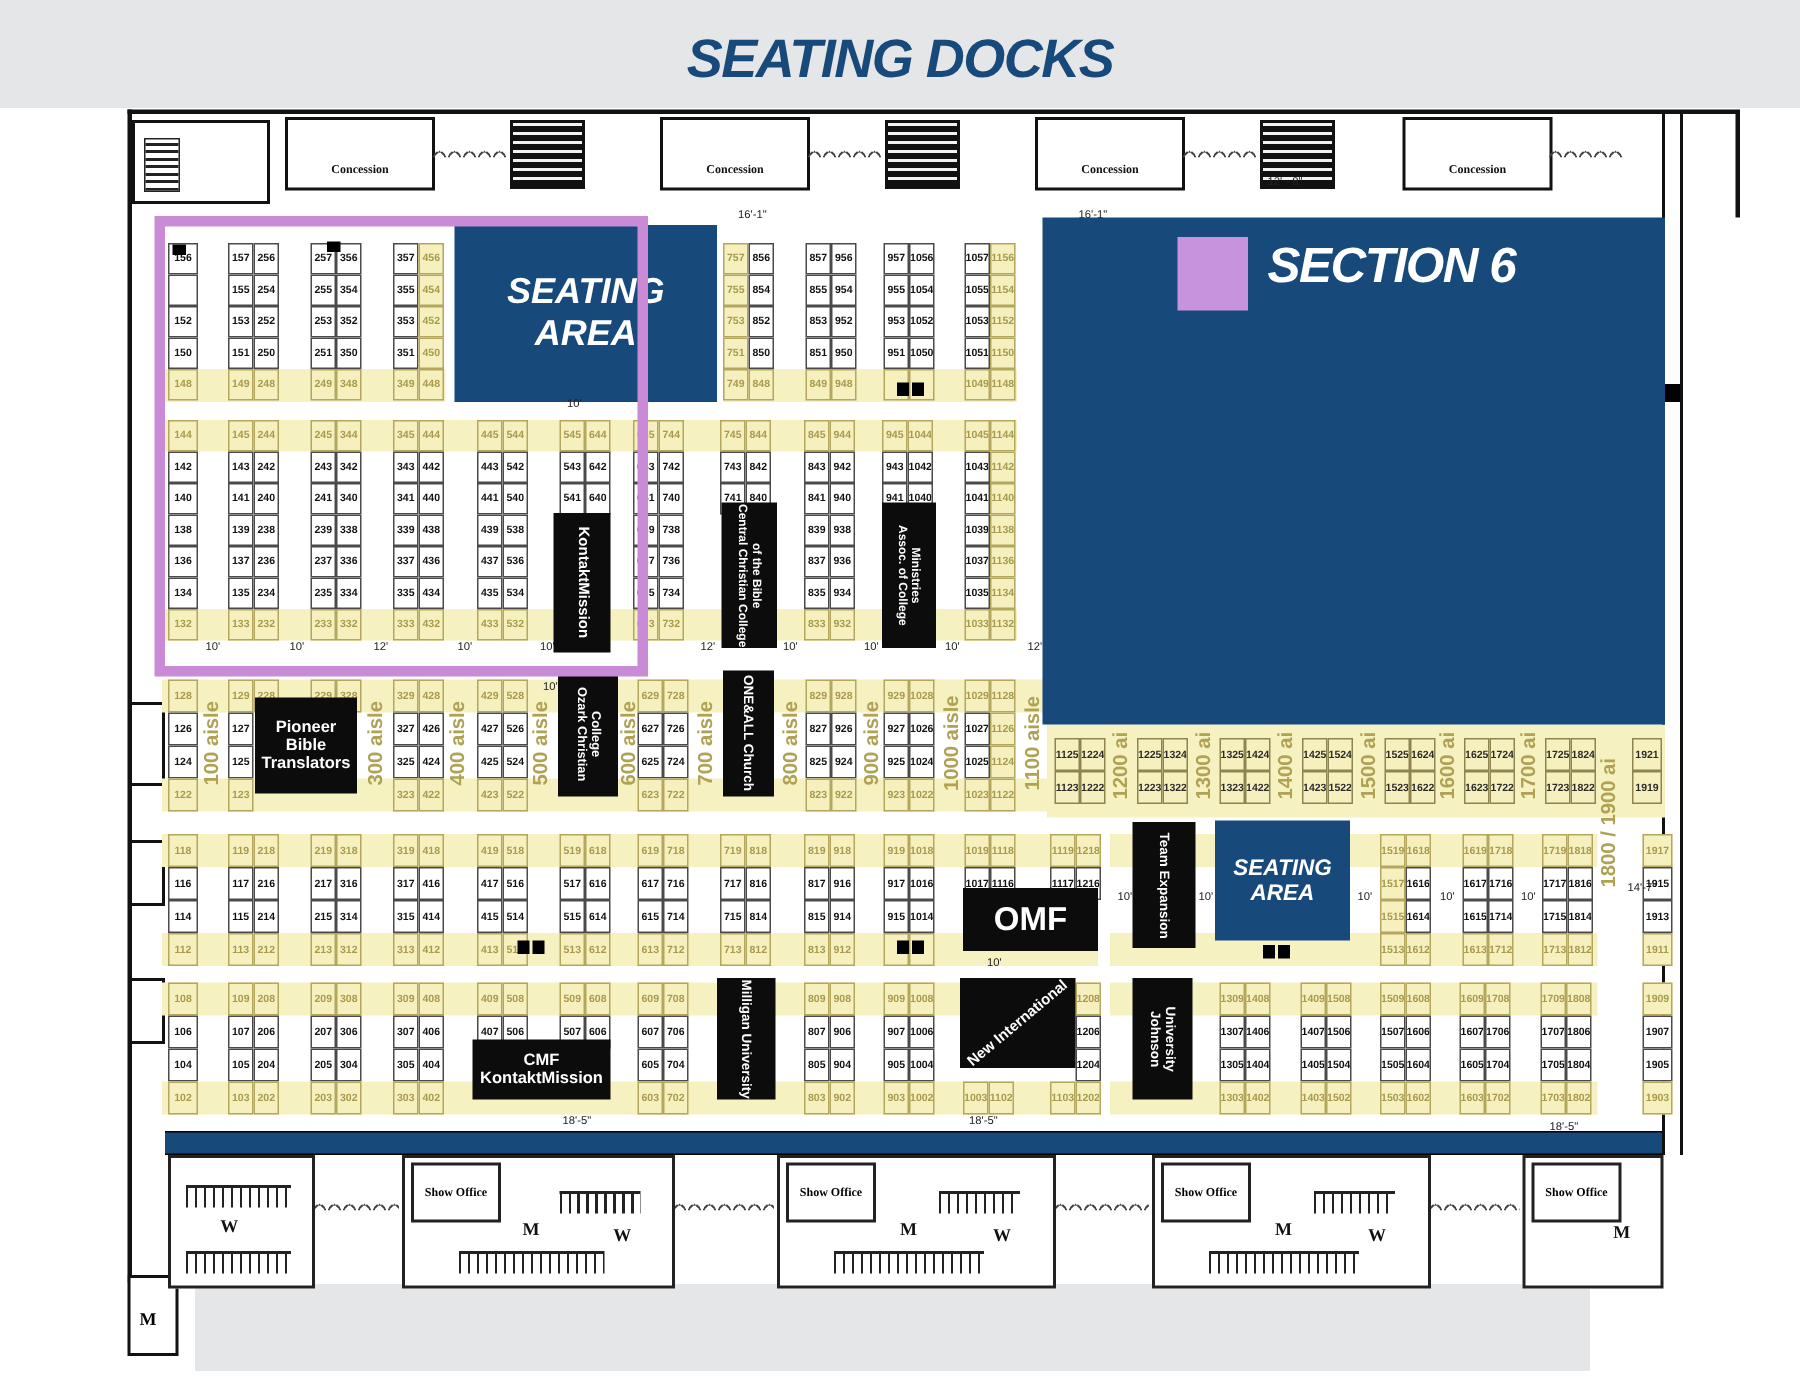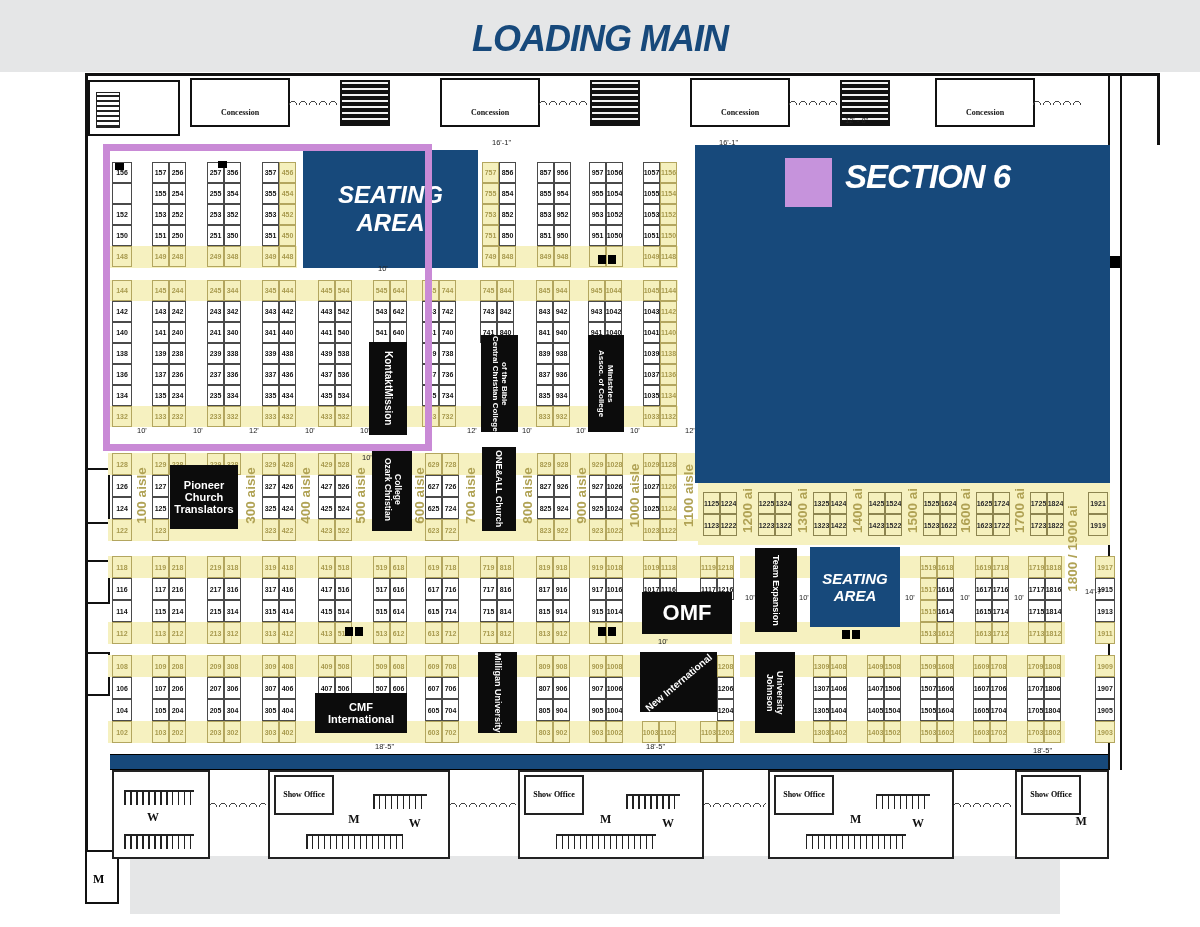--- a/index.html
+++ b/index.html
@@ -52,21 +52,21 @@
   .bench{position:absolute;z-index:12;height:9px;}
   .bench::before,.bench::after{content:'';width:8px;height:9px;background:#000;display:inline-block;margin-right:2px;vertical-align:top;}
   .marker{position:absolute;background:#000;z-index:12;}
   .doorsq{position:absolute;background:#000;z-index:6;}
 </style>
 </head>
 <body>
 
 <div id="page">
   <div class="gray-band" id="band-top" style="left:0;top:0;width:1200px;height:72px;"></div>
-  <div class="big-title" id="title-top">LOADING MAIN</div>
+  <div class="big-title" id="title-top">SEATING DOCKS</div>
 
   <div class="wall" style="left:85px;top:73px;width:1075px;height:3px;"></div>
   <div class="wall" style="left:85px;top:73px;width:3px;height:782px;"></div>
   <div class="wall" style="left:1108px;top:75px;width:2px;height:695px;"></div>
   <div class="wall" style="left:1120px;top:75px;width:2px;height:695px;"></div>
   <div class="wall" style="left:1157px;top:75px;width:3px;height:70px;"></div>
   <div class="doorsq" style="left:1106px;top:256px;width:14px;height:12px;"></div>
   <div class="wall" style="left:110px;top:754px;width:998px;height:14px;background:#17497b;border-top:1px solid #000;border-bottom:1px solid #000;"></div>
 
   <div class="room" style="left:88px;top:80px;width:88px;height:52px;"></div>
@@ -1344,26 +1344,26 @@
       <div class="dim" style="left: 960px; top: 593px;">10'</div>
       <div class="dim" style="left: 1014px; top: 593px;">10'</div>
       <div class="dim" style="left: 1085px; top: 587px;">14'-7"</div>
       <div class="dim" style="left: 658px; top: 637px;">10'</div>
       <div class="dim" style="left: 375px; top: 742px;">18'-5"</div>
       <div class="dim" style="left: 646px; top: 742px;">18'-5"</div>
       <div class="dim" style="left: 1033px; top: 746px;">18'-5"</div>
       <div class="exbox v" style="left: 369px; top: 342px; width: 38px; height: 93px; font-size: 10px;">KontaktMission</div>
       <div class="exbox v" style="left: 481px; top: 335px; width: 37px; height: 97px; font-size: 8px;">Central Christian College of the Bible</div>
       <div class="exbox v" style="left: 588px; top: 335px; width: 36px; height: 97px; font-size: 8px;">Assoc. of College Ministries</div>
-      <div class="exbox" style="left: 170px; top: 465px; width: 68px; height: 64px; font-size: 11px;">Pioneer Church Translators</div>
+      <div class="exbox" style="left: 170px; top: 465px; width: 68px; height: 64px; font-size: 11px;">Pioneer Bible Translators</div>
       <div class="exbox v" style="left: 372px; top: 447px; width: 40px; height: 84px; font-size: 8.5px;">Ozark Christian College</div>
       <div class="exbox v" style="left: 482px; top: 447px; width: 34px; height: 84px; font-size: 9px;">ONE&amp;ALL Church</div>
       <div class="exbox" style="left: 642px; top: 592px; width: 90px; height: 42px; font-size: 22px;">OMF</div>
       <div class="exbox v" style="left: 755px; top: 548px; width: 42px; height: 84px; font-size: 9px;">Team Expansion</div>
-      <div class="exbox" style="left: 315px; top: 693px; width: 92px; height: 40px; font-size: 11px;">CMF International</div>
+      <div class="exbox" style="left: 315px; top: 693px; width: 92px; height: 40px; font-size: 11px;">CMF KontaktMission</div>
       <div class="exbox v" style="left: 478px; top: 652px; width: 39px; height: 81px; font-size: 9px;">Milligan University</div>
       <div class="exbox" style="left: 640px; top: 652px; width: 77px; height: 60px; font-size: 10px;">
         <span class="diag">New International</span>
       </div>
       <div class="exbox v" style="left: 755px; top: 652px; width: 40px; height: 81px; font-size: 9px;">Johnson University</div>
       <div class="concession" style="left: 190px; top: 78px; width: 96px; height: 45px;">
         <span>Concession</span>
       </div>
       <div class="concession" style="left: 440px; top: 78px; width: 96px; height: 45px;">
         <span>Concession</span>

